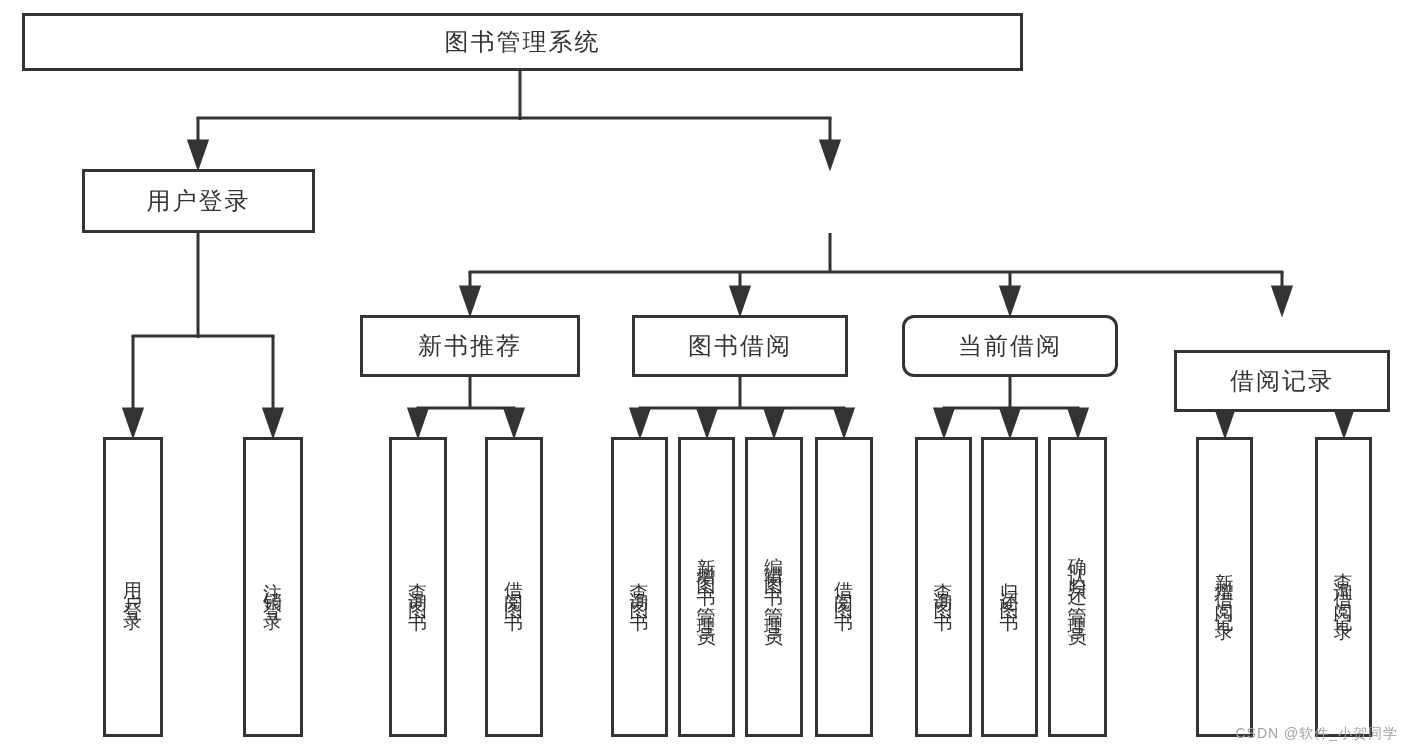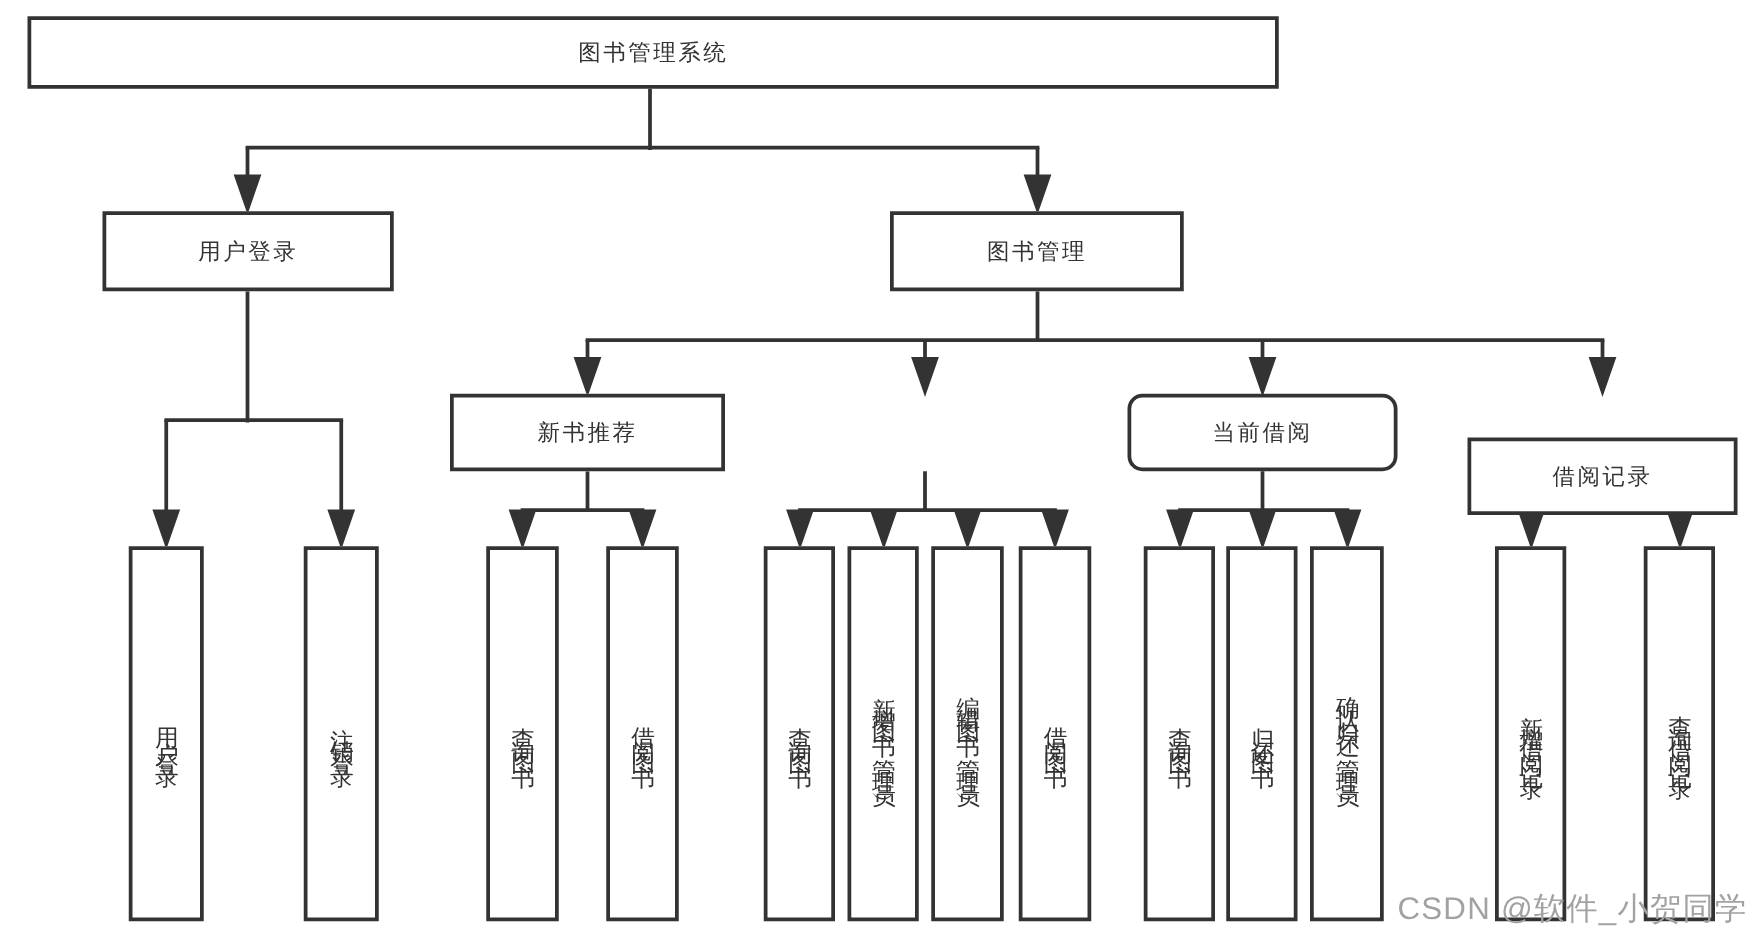--- a/index.html
+++ b/index.html
@@ -15,36 +15,36 @@
   .box {
     position:absolute;
     box-sizing:border-box;
     border:3px solid #333333;
     background:#ffffff;
     display:flex;
     align-items:center;
     justify-content:center;
   }
   .hbox .label {
-    font-size:18px;
+    font-size:24px;
     letter-spacing:2px;
     white-space:nowrap;
   }
   .vbox .label {
     writing-mode:vertical-rl;
     text-orientation:mixed;
     font-size:19px;
     line-height:1;
     letter-spacing:10px;
   }
   .watermark {
     position:absolute;
     right:7px;
     bottom:4px;
-    font-size:25px;
+    font-size:14px;
     letter-spacing:1px;
     color:#a2a2a2;
     white-space:nowrap;
     z-index:10;
   }
 </style>
 </head>
 <body>
 
 <div id="stage">
@@ -125,26 +125,26 @@
     </g>
   </svg>
 
   <div class="box hbox" style="left:22px; top:13px; width:1001px; height:58px;">
     <span class="label">图书管理系统</span>
   </div>
 
   <div class="box hbox" style="left:82px; top:169px; width:233px; height:64px;">
     <span class="label">用户登录</span>
   </div>
-  <div class="box hbox" style="left:712px; top:169px; width:235px; height:64px;">
-    <span class="label">图书管理</span>
-  </div>
 
   <div class="box hbox" style="left:360px; top:315px; width:220px; height:62px;">
     <span class="label">新书推荐</span>
+  </div>
+  <div class="box hbox" style="left:632px; top:315px; width:216px; height:62px;">
+    <span class="label">图书借阅</span>
   </div>
   <div class="box hbox" style="left:902px; top:315px; width:216px; height:62px;border-radius:12px;">
     <span class="label">当前借阅</span>
   </div>
   <div class="box hbox" style="left:1174px; top:315px; width:216px; height:62px;margin-top:35px;">
     <span class="label">借阅记录</span>
   </div>
 
   <div class="box vbox" style="left:103px; top:437px; width:60px; height:300px;">
     <span class="label">用户登录</span>

